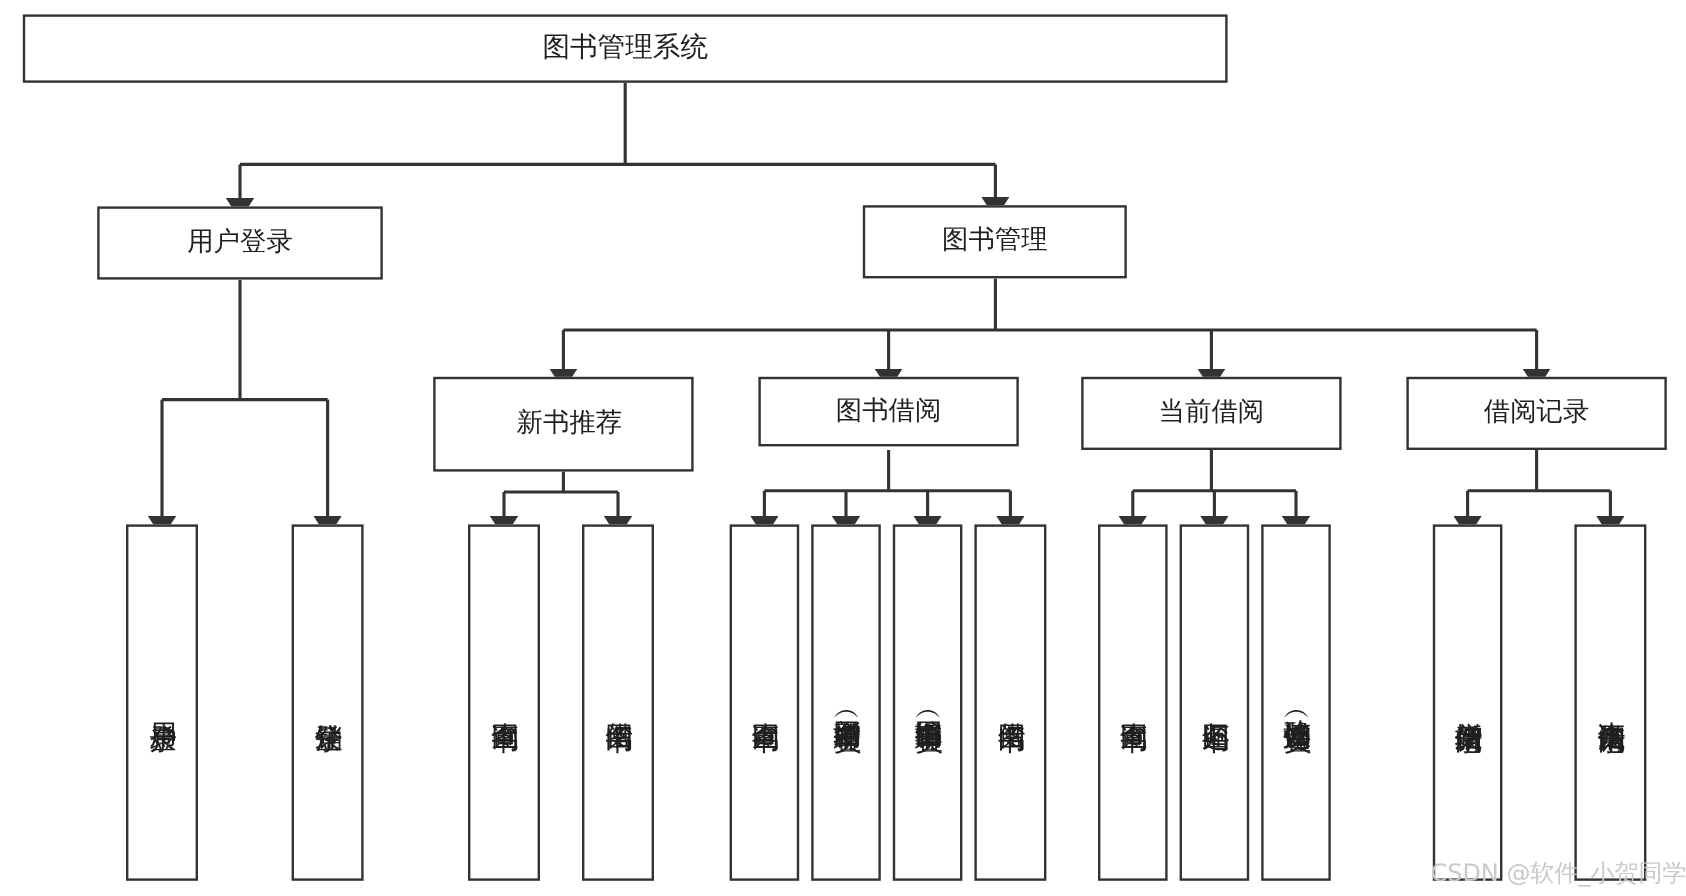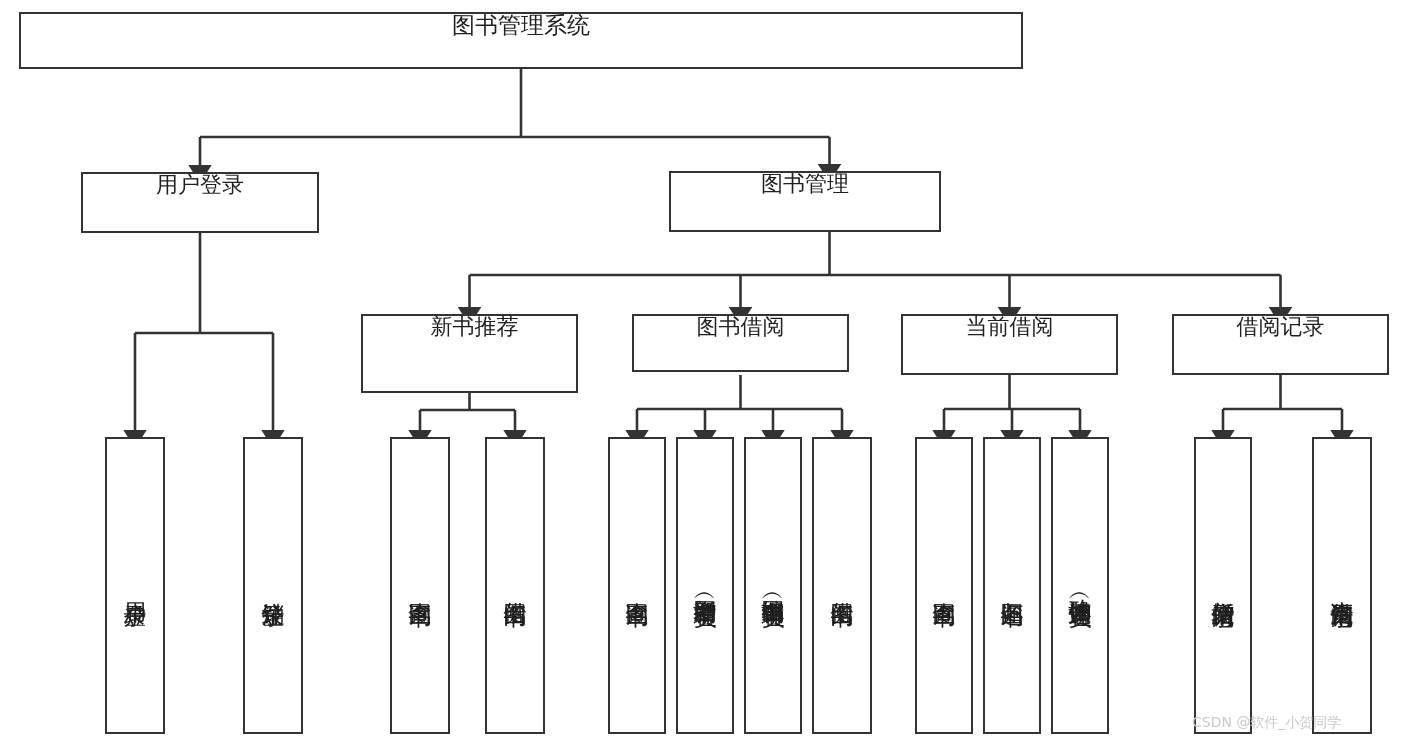--- a/index.html
+++ b/index.html
@@ -26,21 +26,21 @@
     width: 1405px;
     height: 747px;
     pointer-events: none;
   }
   .node {
     position: absolute;
     box-sizing: border-box;
     background: #ffffff;
     border: 2.5px solid #333333;
     display: flex;
-    align-items: flex-start;
+    align-items: center;
     justify-content: center;
     overflow: hidden;
   }
   .node-label {
     color: #1f1f1f;
     text-align: center;
     line-height: 1.02;
     white-space: nowrap;
     letter-spacing: 0px;
   }
@@ -60,21 +60,21 @@
     text-orientation: upright;
     font-size: 23px;
     line-height: 1.18;
     letter-spacing: 1px;
     white-space: nowrap;
     max-height: 100%;
   }
   .watermark {
     position: absolute;
     color: #c9c9c9;
-    font-size: 14px;
+    font-size: 20px;
     white-space: nowrap;
     font-family: "DejaVu Sans", "Liberation Sans", sans-serif;
   }
 </style>
 </head>
 <body>
 
 <div id="diagram-root">
 
   <svg class="connector-layer" viewBox="0 0 1405 747" xmlns="http://www.w3.org/2000/svg">
@@ -120,21 +120,21 @@
       </g>
   </svg>
 
   <div class="node root horiz" style="left: 19px; top: 12px; width: 1004px; height: 57px;">
     <span class="node-label">图书管理系统</span>
   </div>
 
   <div class="node horiz" style="left: 81px; top: 172px; width: 238px; height: 61px;">
     <span class="node-label">用户登录</span>
   </div>
-  <div class="node horiz" style="left: 669px; top: 171px; width: 272px; height: 61px;">
+  <div class="node horiz" style="left: 719px; top: 171px; width: 220px; height: 61px;">
     <span class="node-label">图书管理</span>
   </div>
 
   <div class="node horiz" style="left: 361px; top: 314px; width: 217px; height: 79px; padding-left: 10px;">
     <span class="node-label">新书推荐</span>
   </div>
   <div class="node horiz" style="left: 632px; top: 314px; width: 217px; height: 58px;">
     <span class="node-label">图书借阅</span>
   </div>
   <div class="node horiz" style="left: 1172px; top: 314px; width: 217px; height: 61px;">

